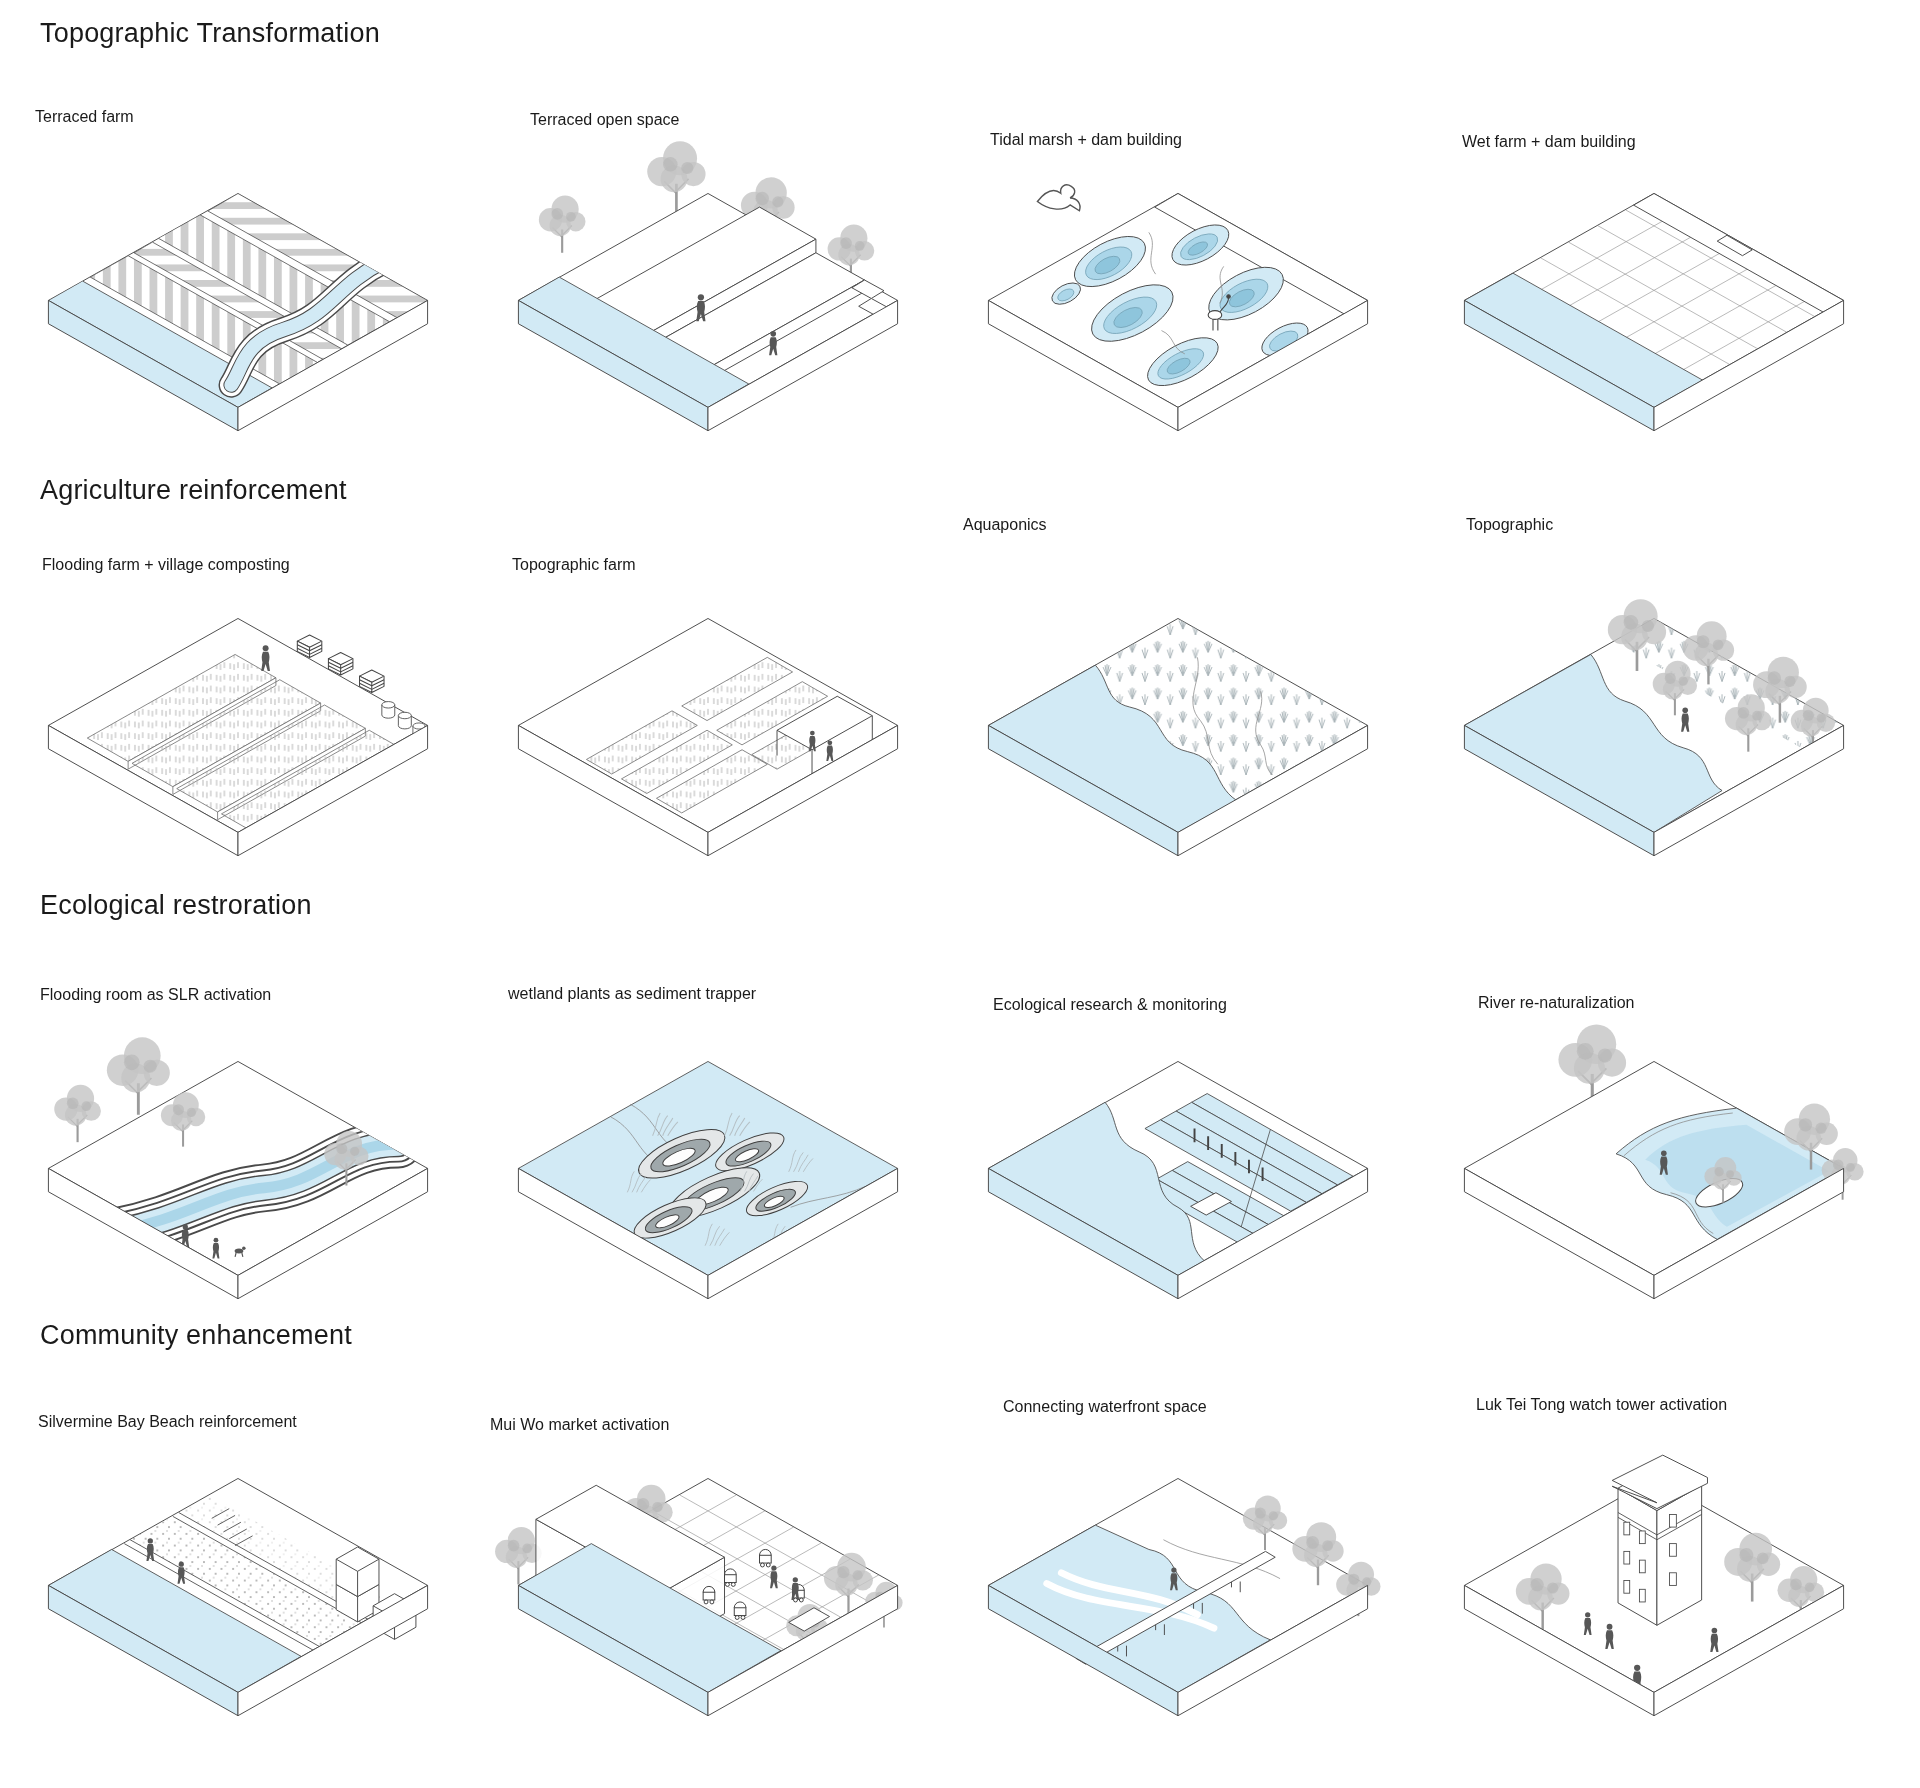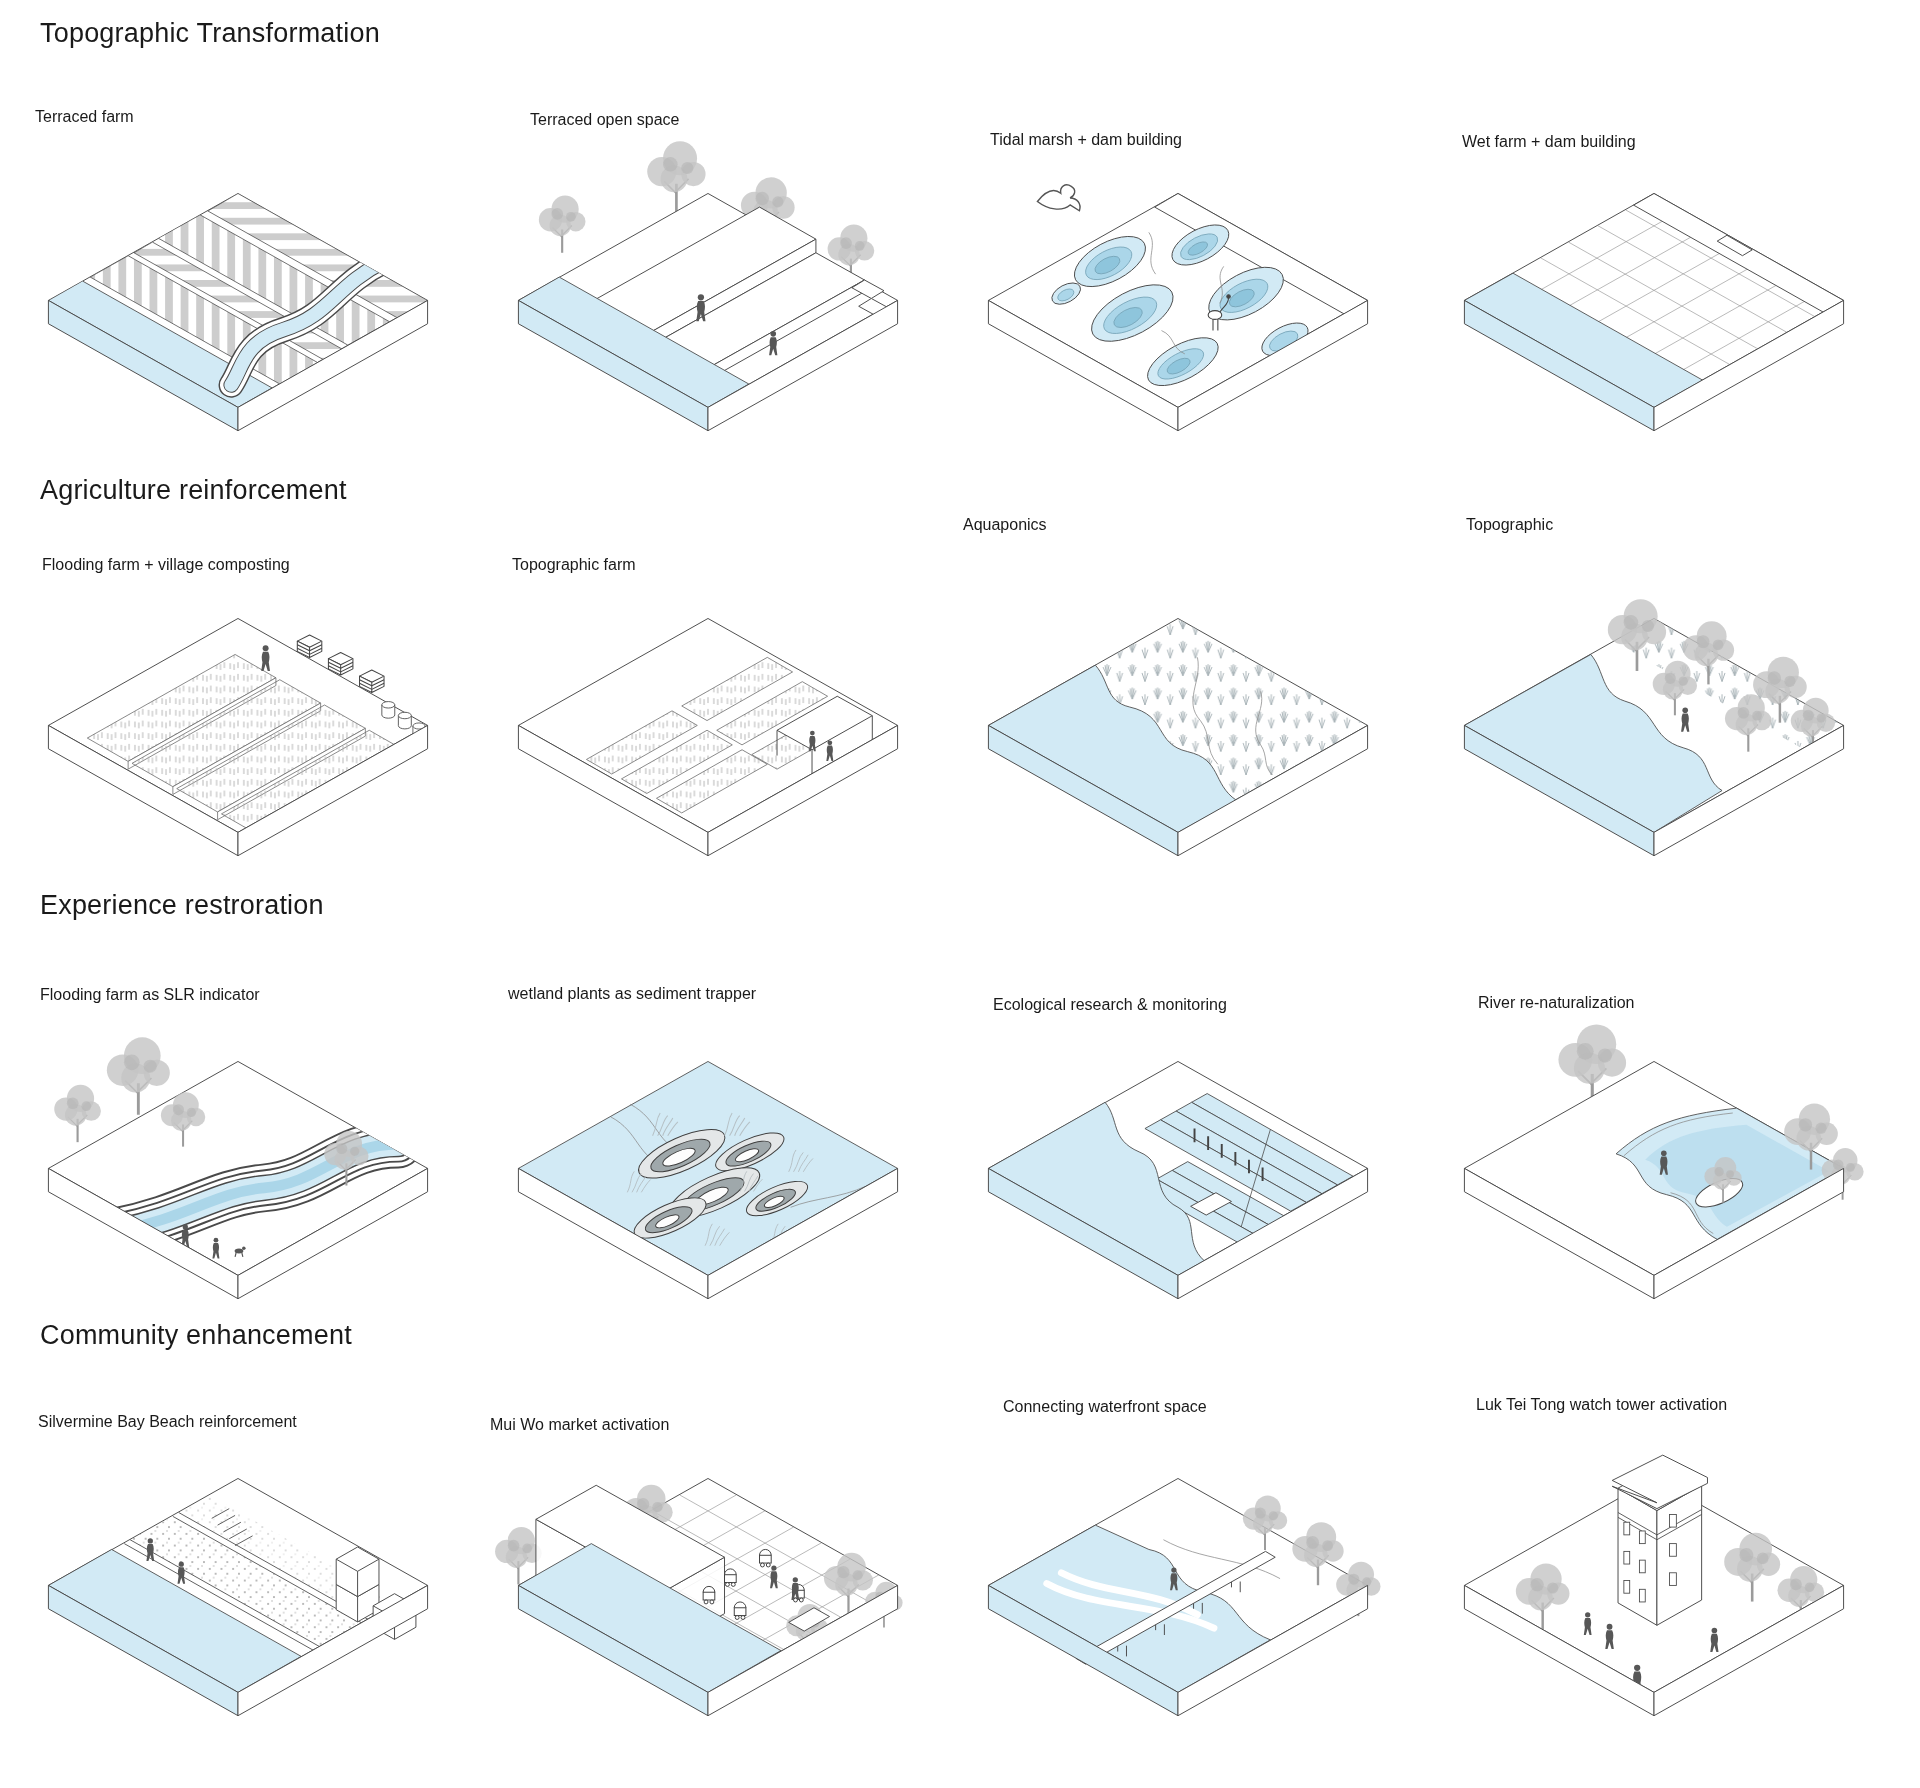--- a/index.html
+++ b/index.html
@@ -320,22 +320,22 @@
   <use href="#sym-tree" transform="translate(330,84) scale(1.15)"></use>
   <use href="#sym-tree" transform="translate(228,90) scale(0.95)"></use>
   <use href="#sym-tree" transform="translate(302,124) scale(1.0)"></use>
   <use href="#sym-tree" transform="translate(370,128) scale(0.95)"></use>
   <use href="#sym-person" transform="translate(262,146) scale(0.85)"></use>
   <path class="pw" d="M40,165 L235,275 L235,299 L40,189 Z"></path>
   <path class="pf" d="M430,165 L235,275 L235,299 L430,189 Z"></path>
 </svg>
 </div>
 
-<div class="heading" style="top:890px">Experience restroration</div>
-<div class="figlabel" style="left:40px;top:986px">Flooding farm as SLR indicator</div>
+<div class="heading" style="top:890px">Ecological restroration</div>
+<div class="figlabel" style="left:40px;top:986px">Flooding room as SLR activation</div>
 <div class="figlabel" style="left:508px;top:985px">wetland plants as sediment trapper</div>
 <div class="figlabel" style="left:993px;top:996px">Ecological research &amp; monitoring</div>
 <div class="figlabel" style="left:1478px;top:994px">River re-naturalization</div>
 
 <div class="cell" style="left:8px;top:1008px">
 <svg class="tile" viewBox="0 0 470 360">
   <defs>
         <clipPath id="c9">
           <path d="M235,55 L430,165 L235,275 L40,165 Z"></path>
         </clipPath>

